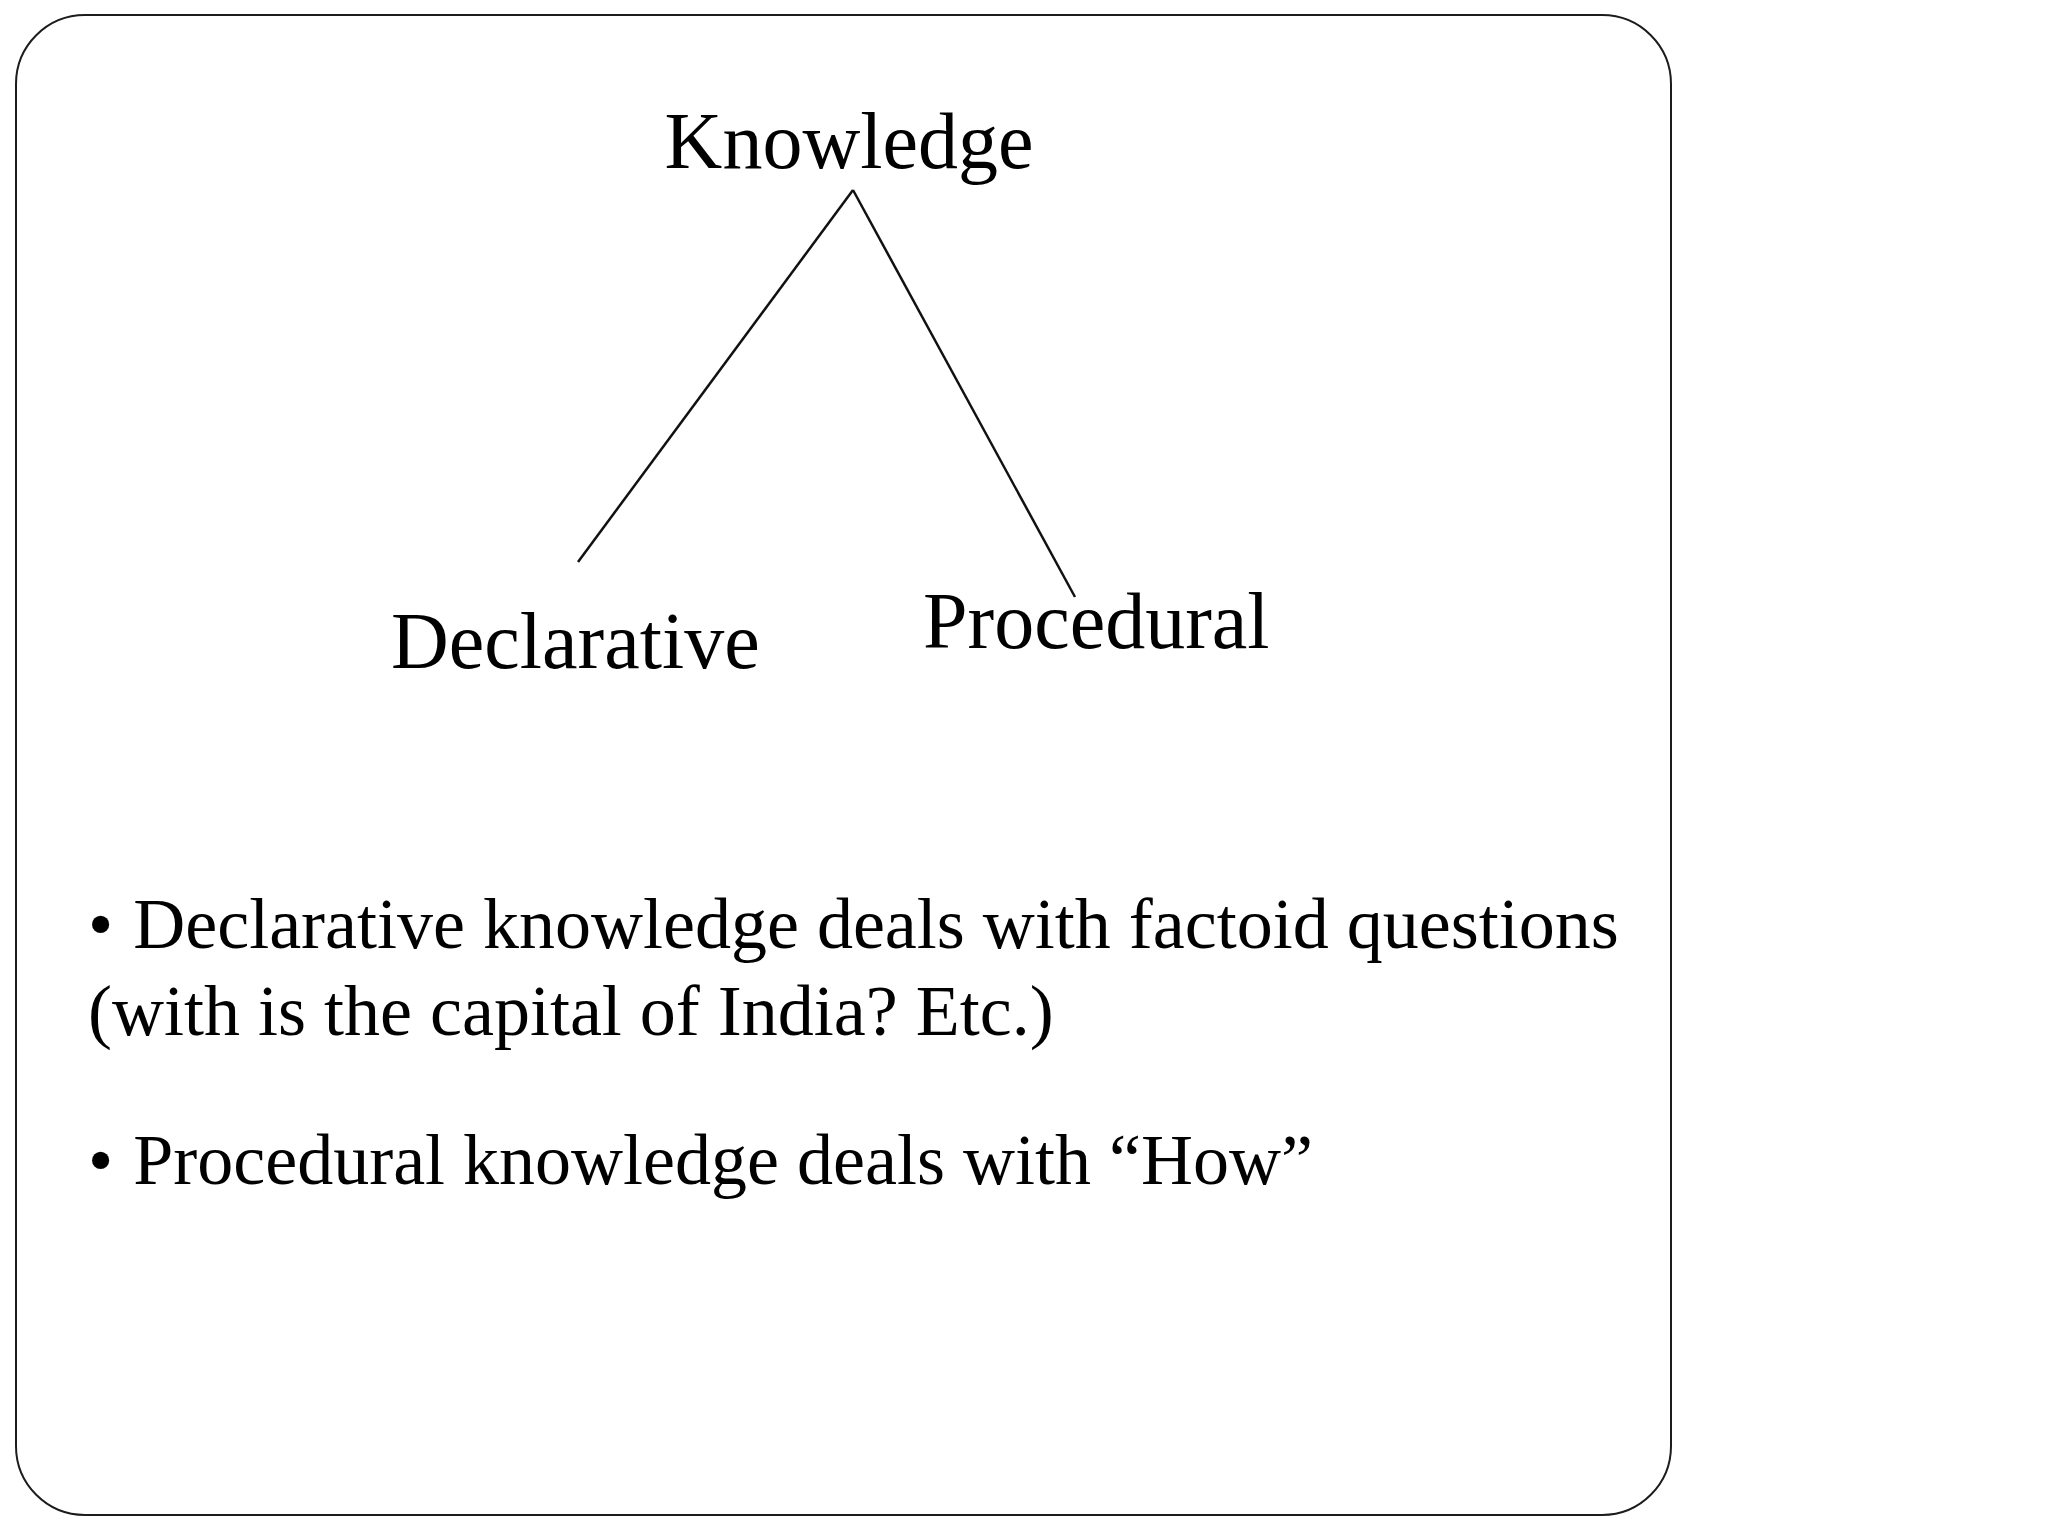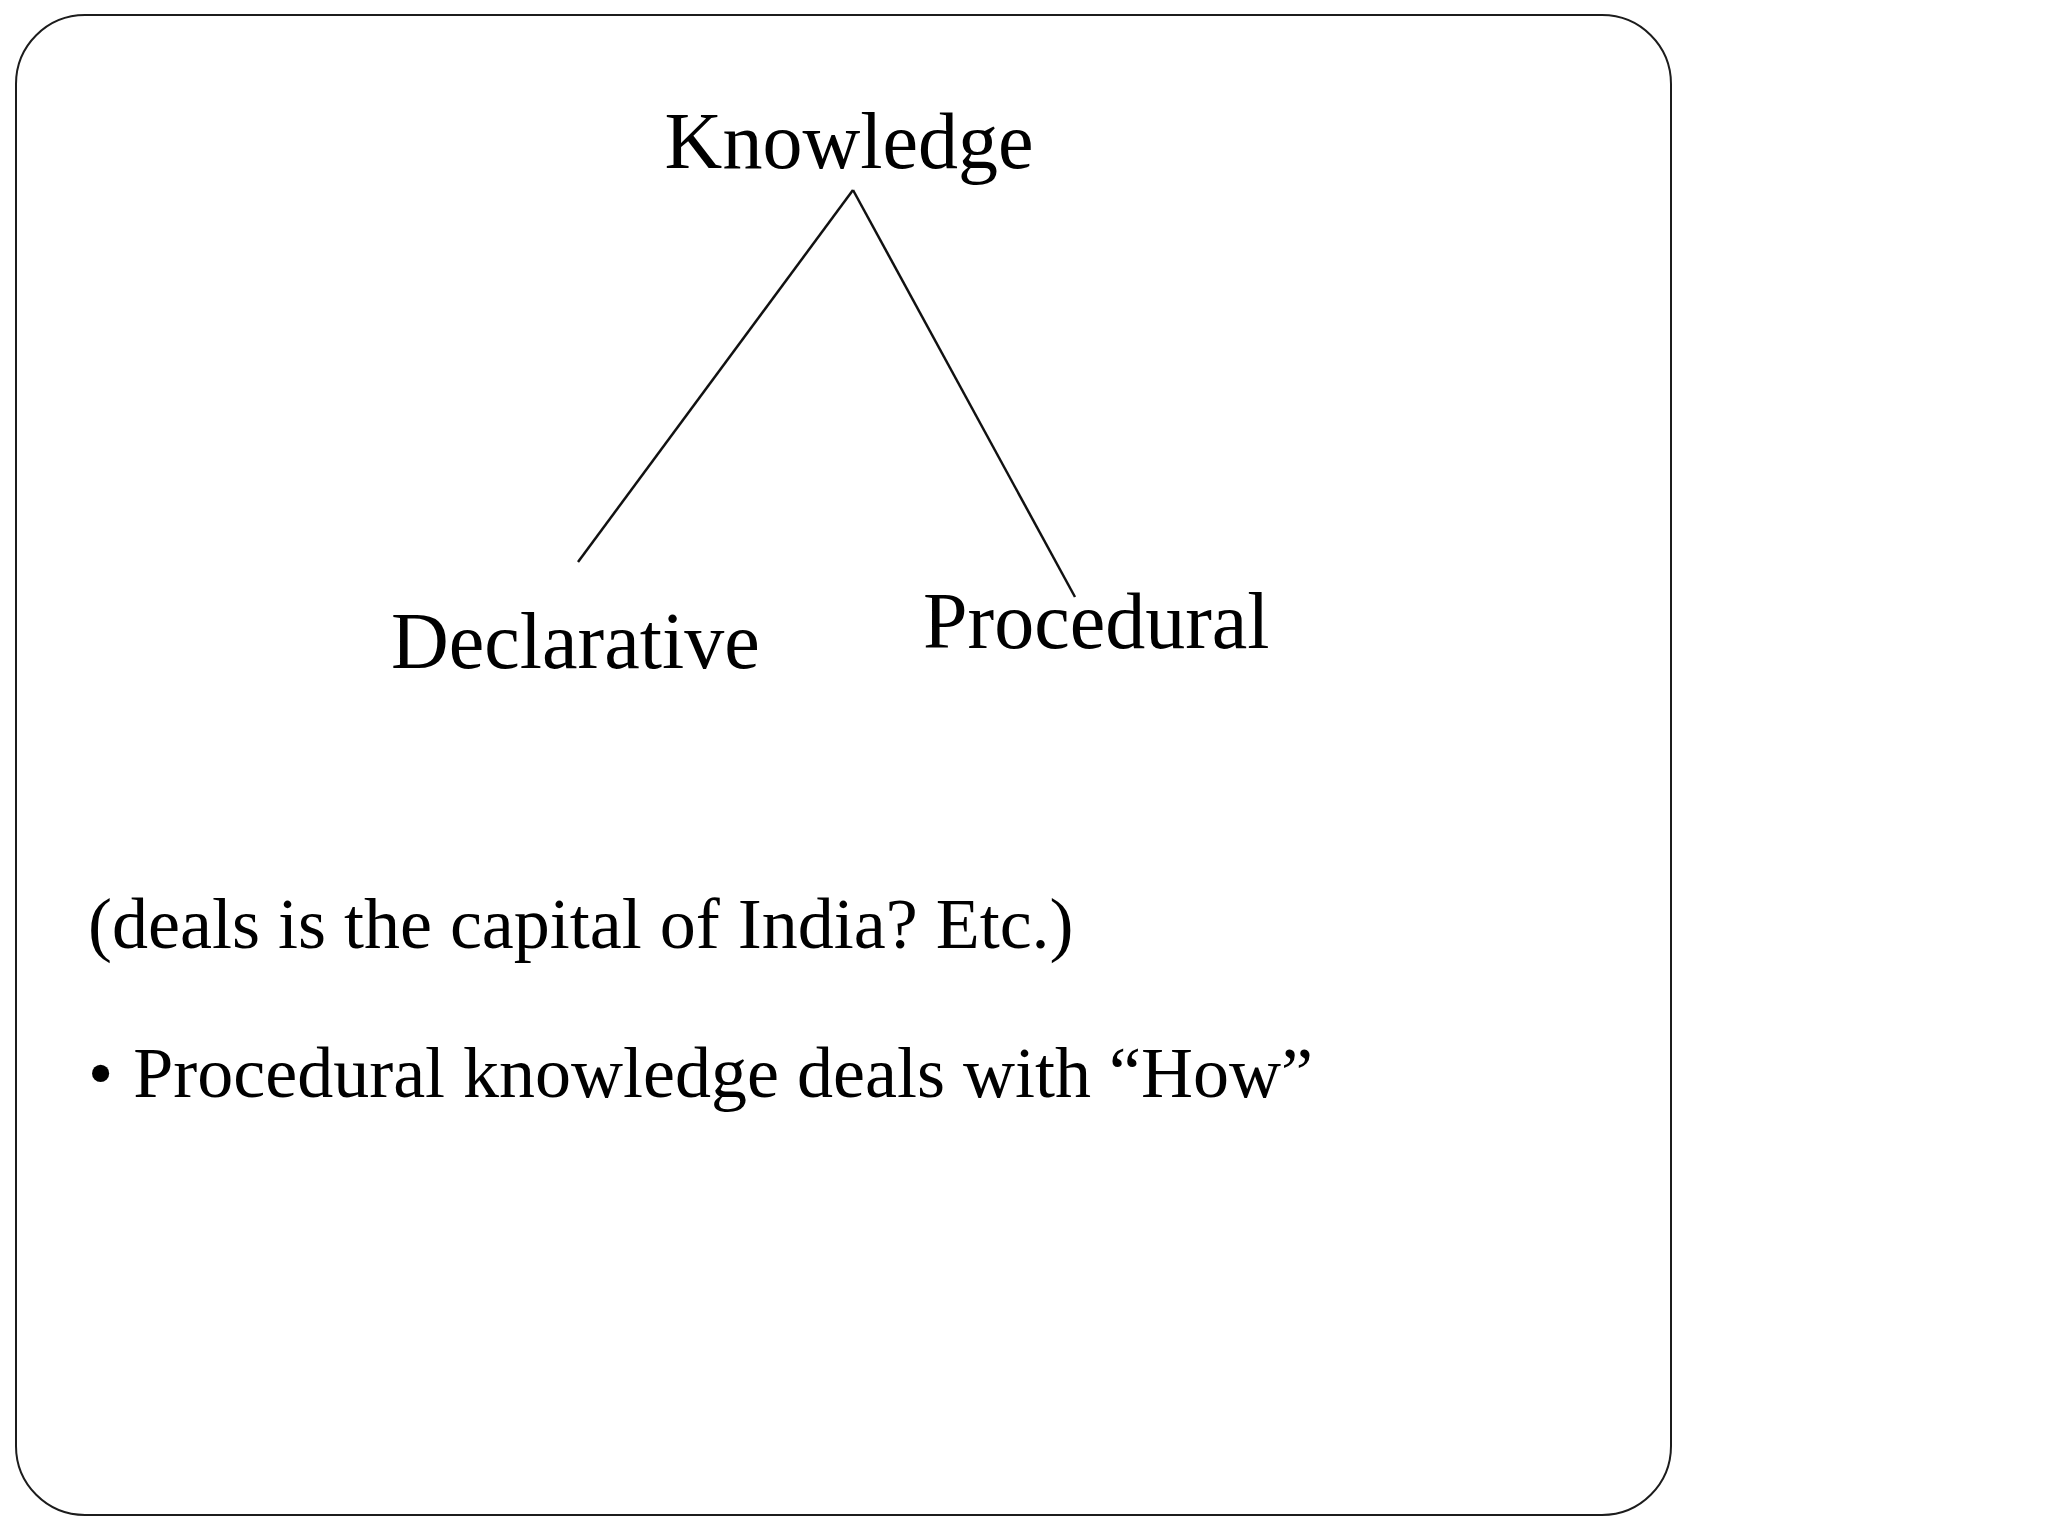--- a/index.html
+++ b/index.html
@@ -87,21 +87,24 @@
 
   <div class="tree-label tree-root-label">Knowledge</div>
 
   <div class="tree-label tree-left-label">Declarative</div>
 
   <div class="tree-label tree-right-label">Procedural</div>
 
   <div class="bullets">
 
     <p class="bullet-item">
-      <span class="bullet-line">(deals is the capital of India? Etc.)</span>
+      <span class="bullet-line">
+        <span class="bullet-marker">•</span><span>Declarative knowledge deals with factoid questions</span>
+      </span>
+      <span class="bullet-line">(with is the capital of India? Etc.)</span>
     </p>
 
     <p class="bullet-item">
       <span class="bullet-line">
         <span class="bullet-marker">•</span><span>Procedural knowledge deals with “How”</span>
       </span>
     </p>
 
 
   </div>

